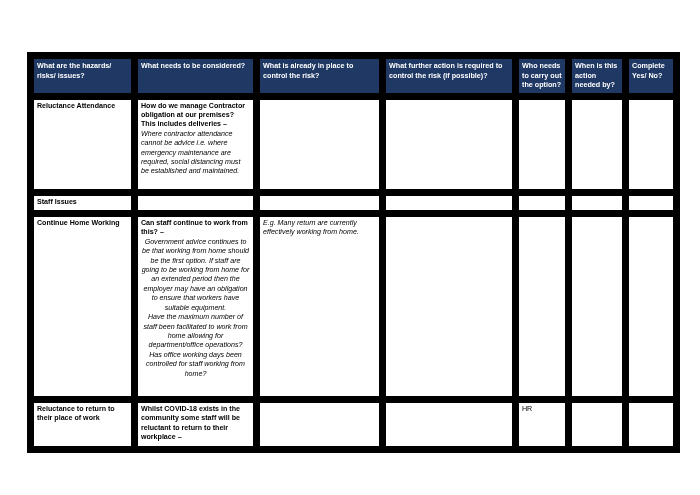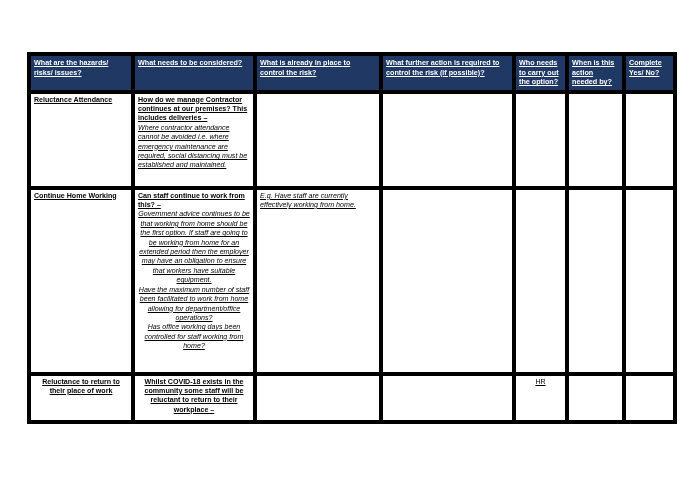--- a/index.html
+++ b/index.html
@@ -19,25 +19,24 @@
     height: 495px;
     box-sizing: border-box;
     padding: 52px 27px 0 27px;
   }
   table.risk-table {
     width: 646px;
     border-collapse: collapse;
     table-layout: fixed;
   }
   table.risk-table td, table.risk-table th {
-    border: 4px solid #000000;
+    border: 7px solid #000000;
     vertical-align: top;
     padding: 2px 3px 3px 3px;
     box-sizing: border-box;
-    text-decoration: underline;
   }
   thead th {
     background: #1f3864;
     color: #ffffff;
     font-weight: bold;
     font-size: 7.2px;
     line-height: 1.32;
     text-align: left;
     padding: 4px 4px 6px 4px;
     height: 36px;
@@ -67,21 +66,21 @@
   .section-row td {
     font-weight: bold;
     padding-left: 18px;
     height: 11px;
   }
   .section-row td.plain {
     padding-left: 3px;
   }
   .r-contractor td { height: 96px; }
   .r-home td { height: 186px; }
-  .r-reluctance td { height: 48px; text-align: center; }
+  .r-reluctance td { height: 48px; }
 </style>
 </head>
 <body>
 
 <div class="page">
   <table class="risk-table">
     <colgroup>
       <col class="col1">
         <col class="col2">
         <col class="col3">
@@ -99,40 +98,49 @@
         <th>Who needs to carry out the option?</th>
         <th>When is this action needed by?</th>
         <th>Complete Yes/ No?</th>
       </tr>
     </thead>
     <tbody>
 
       <tr class="r-contractor">
         <td class="b">Reluctance Attendance</td>
         <td>
-          <p class="cell-p b">How do we manage Contractor continues at our premises? This includes deliveries –</p>
-          <p class="cell-p i">Where contractor attendance cannot be avoided i.e. where emergency maintenance are required, social distancing must be established and maintained.</p>
+          <p class="cell-p b">How do we manage Contractor obligation at our premises? This includes deliveries –</p>
+          <p class="cell-p i">Where contractor attendance cannot be advice i.e. where emergency maintenance are required, social distancing must be established and maintained.</p>
         </td>
         <td></td>
         <td></td>
         <td></td>
         <td></td>
         <td></td>
       </tr>
 
+      <tr class="section-row">
+        <td>Staff Issues</td>
+        <td class="plain"></td>
+        <td class="plain"></td>
+        <td class="plain"></td>
+        <td class="plain"></td>
+        <td class="plain"></td>
+        <td class="plain"></td>
+      </tr>
 
       <tr class="r-home">
         <td class="b">Continue Home Working</td>
         <td>
           <p class="cell-p b">Can staff continue to work from this? –</p>
           <p class="cell-p i" style="white-space: pre-line; text-align: center;">Government advice continues to be that working from home should be the first option. If staff are going to be working from home for an extended period then the employer may have an obligation to ensure that workers have suitable equipment.
 Have the maximum number of staff been facilitated to work from home allowing for department/office operations?
 Has office working days been controlled for staff working from home?</p>
         </td>
-        <td class="i">E.g. Have staff are currently effectively working from home.</td>
+        <td class="i">E.g. Many return are currently effectively working from home.</td>
         <td></td>
         <td></td>
         <td></td>
         <td></td>
       </tr>
 
       <tr class="r-reluctance">
         <td class="b">Reluctance to return to their place of work</td>
         <td>
           <p class="cell-p b">Whilst COVID-18 exists in the community some staff will be reluctant to return to their workplace –</p>

